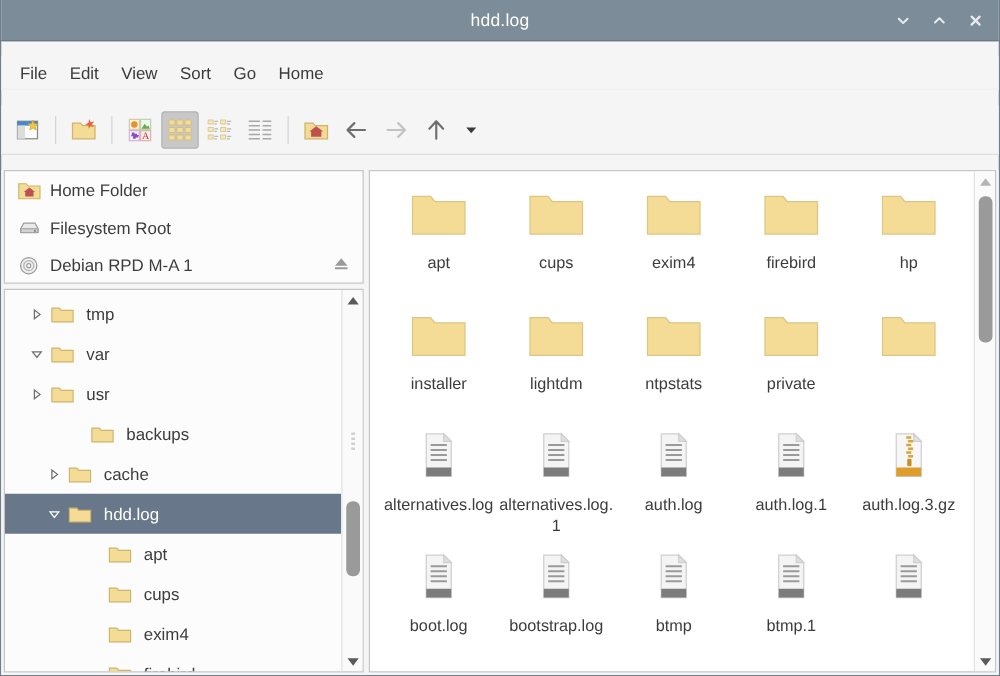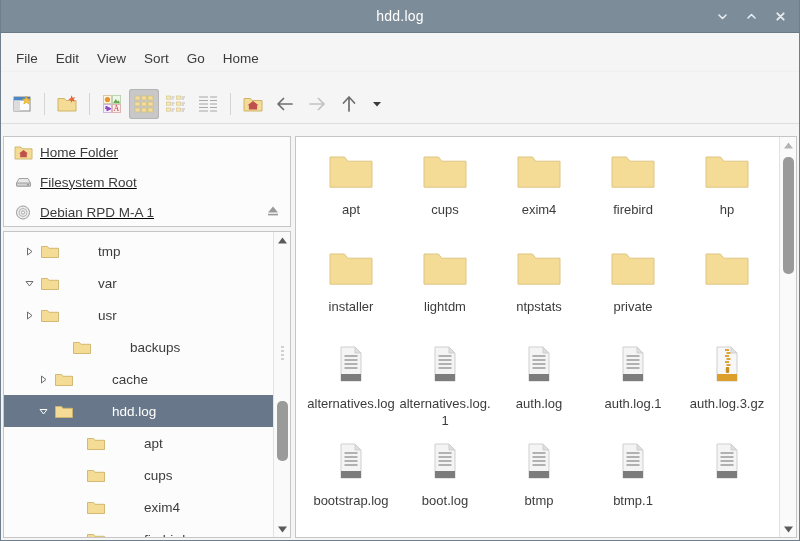--- a/index.html
+++ b/index.html
@@ -123,21 +123,20 @@
     width: 292px; min-width: 292px;
     display: flex; flex-direction: column;
     padding-right: 4px;
   }
   .places {
     background: #fcfcfc;
     border: 1px solid #c6c6c6;
     height: 91px; min-height: 91px;
     position: relative;
     overflow: hidden;
-    text-decoration: underline;
   }
   .place-row {
     height: 30px;
     display: flex; align-items: center;
     padding-left: 10px;
     font-size: 13.5px;
     color: #3c3c3c;
     cursor: default;
     position: relative;
   }
@@ -166,21 +165,21 @@
   .tree-row {
     height: 32px;
     display: flex; align-items: center;
     font-size: 13.5px;
     color: #3c3c3c;
     cursor: default;
   }
   .tree-row.selected { background: #68788a; color: #ffffff; }
   .tw { width: 22px; display: flex; align-items: center; justify-content: center; }
   .tree-ico { width: 26px; display: flex; align-items: center; }
-  .tree-label { padding-left: 3px; margin-left: 29px; }
+  .tree-label { padding-left: 3px; }
 
   
   .vscroll {
     width: 17px; min-width: 17px;
     background: #fafafa;
     border-left: 1px solid #e2e2e2;
     display: flex; flex-direction: column;
     align-items: center;
     position: relative;
   }
@@ -750,34 +749,34 @@
           <span class="glyph">
             <svg width="50" height="46" viewBox="0 0 50 46">
               <path d="M15 4 h14 l6 6 v28 h-20 Z" fill="#f4f4f4" stroke="#cfcfcf" stroke-width="1"></path>
               <path d="M29 4 l6 6 h-6 Z" fill="#dedede" stroke="#cfcfcf" stroke-width="1"></path>
               <rect x="15" y="31" width="20" height="7" fill="#7c7c7c"></rect>
               <g stroke="#9a9a9a" stroke-width="1.6">
                   <path d="M18.5 13 h13 M18.5 17 h13 M18.5 21 h13 M18.5 25 h13"></path>
                 </g>
             </svg>
           </span>
+          <span class="fname">boot.log</span>
+        </div>
+        <div class="fitem">
+          <span class="glyph">
+            <svg width="50" height="46" viewBox="0 0 50 46">
+              <path d="M15 4 h14 l6 6 v28 h-20 Z" fill="#f4f4f4" stroke="#cfcfcf" stroke-width="1"></path>
+              <path d="M29 4 l6 6 h-6 Z" fill="#dedede" stroke="#cfcfcf" stroke-width="1"></path>
+              <rect x="15" y="31" width="20" height="7" fill="#7c7c7c"></rect>
+              <g stroke="#9a9a9a" stroke-width="1.6">
+                  <path d="M18.5 13 h13 M18.5 17 h13 M18.5 21 h13 M18.5 25 h13"></path>
+                </g>
+            </svg>
+          </span>
           <span class="fname">bootstrap.log</span>
-        </div>
-        <div class="fitem">
-          <span class="glyph">
-            <svg width="50" height="46" viewBox="0 0 50 46">
-              <path d="M15 4 h14 l6 6 v28 h-20 Z" fill="#f4f4f4" stroke="#cfcfcf" stroke-width="1"></path>
-              <path d="M29 4 l6 6 h-6 Z" fill="#dedede" stroke="#cfcfcf" stroke-width="1"></path>
-              <rect x="15" y="31" width="20" height="7" fill="#7c7c7c"></rect>
-              <g stroke="#9a9a9a" stroke-width="1.6">
-                  <path d="M18.5 13 h13 M18.5 17 h13 M18.5 21 h13 M18.5 25 h13"></path>
-                </g>
-            </svg>
-          </span>
-          <span class="fname">boot.log</span>
         </div>
         <div class="fitem">
           <span class="glyph">
             <svg width="50" height="46" viewBox="0 0 50 46">
               <path d="M15 4 h14 l6 6 v28 h-20 Z" fill="#f4f4f4" stroke="#cfcfcf" stroke-width="1"></path>
               <path d="M29 4 l6 6 h-6 Z" fill="#dedede" stroke="#cfcfcf" stroke-width="1"></path>
               <rect x="15" y="31" width="20" height="7" fill="#7c7c7c"></rect>
               <g stroke="#9a9a9a" stroke-width="1.6">
                   <path d="M18.5 13 h13 M18.5 17 h13 M18.5 21 h13 M18.5 25 h13"></path>
                 </g>

